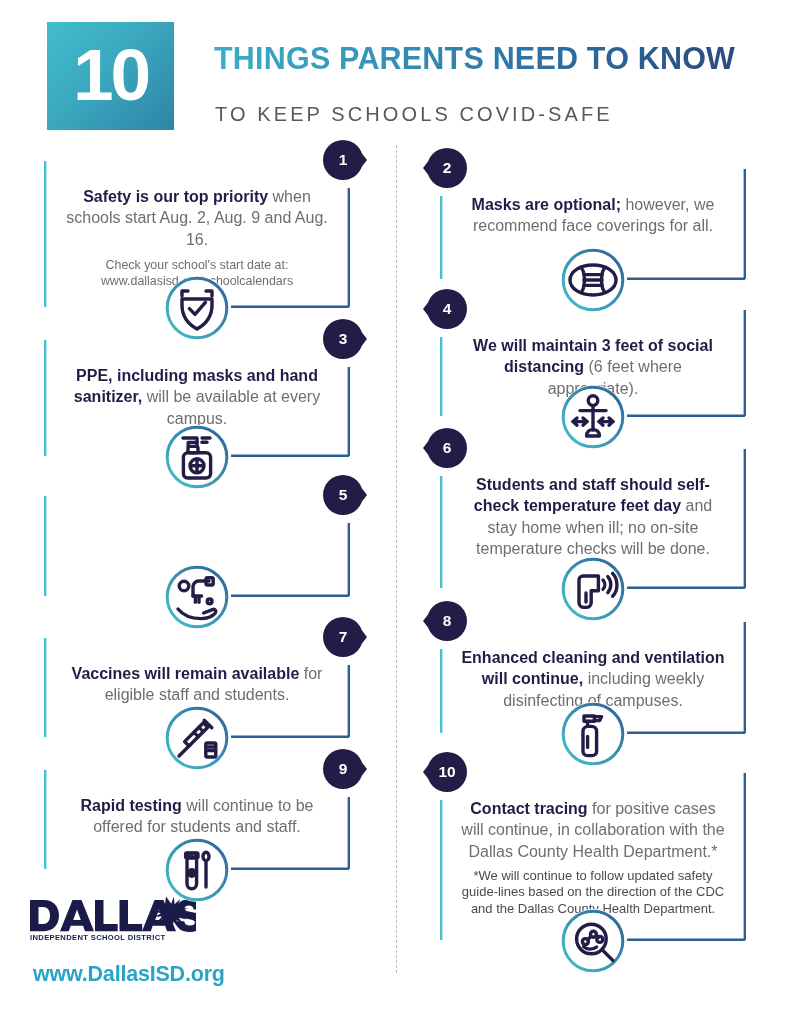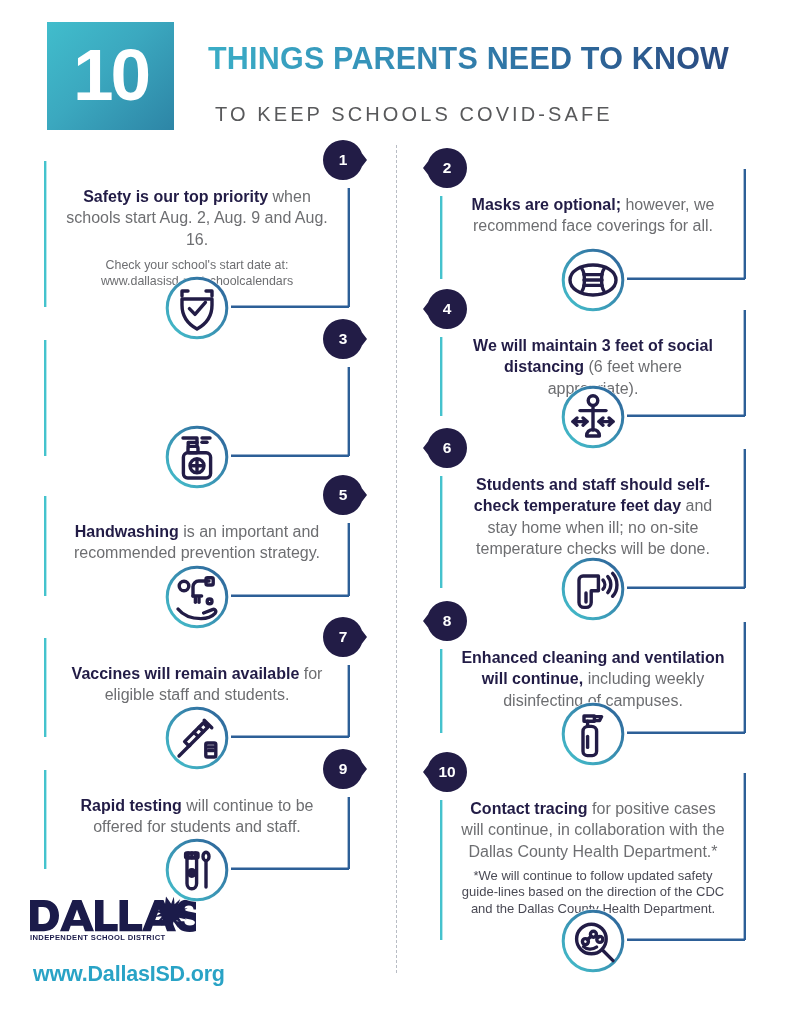--- a/index.html
+++ b/index.html
@@ -37,21 +37,21 @@
   #number-box .num {
     color: #ffffff;
     font-size: 73px;
     font-weight: bold;
     letter-spacing: -3px;
     line-height: 1;
     padding-bottom: 4px;
   }
   #title-main {
     position: absolute;
-    left: 208px; top: 41px;
+    left: 214px; top: 41px;
     font-size: 30.5px;
     font-weight: bold;
     letter-spacing: 0.2px;
     background: linear-gradient(90deg, #3aadc6 0%, #3696bb 28%, #2f73a4 60%, #2a4a80 100%);
     -webkit-background-clip: text;
     background-clip: text;
     color: transparent;
     -webkit-text-fill-color: transparent;
     white-space: nowrap;
   }
@@ -276,20 +276,23 @@
               <stop offset="0" stop-color="#44c3cd"></stop>
               <stop offset="1" stop-color="#3fb5c7"></stop>
             </linearGradient>
           </defs>
           <line x1="1" y1="1.2" x2="284" y2="1.2" stroke="url(#g2)" stroke-width="2.4"></line>
           <line x1="1.2" y1="1" x2="1.2" y2="117" stroke="#44c3cd" stroke-width="2.4"></line>
           <line x1="304.8" y1="28" x2="304.8" y2="117" stroke="#2d5f97" stroke-width="2.4"></line>
           <line x1="1" y1="116.8" x2="119" y2="116.8" stroke="url(#g2)" stroke-width="2.4"></line>
           <line x1="187" y1="116.8" x2="305" y2="116.8" stroke="#2d5f97" stroke-width="2.4"></line>
         </svg>
+        <div class="card-body">
+          <p class="card-text"><b>PPE, including masks and hand sanitizer,</b> will be available at every campus.</p>
+        </div>
         <div class="badge left-col"><svg width="44" height="40" viewBox="0 0 44 40">
             <path d="M20,0 a20,20 0 1,1 0,40 a20,20 0 1,1 0,-40 M34,7 L44,20 L34,33 Z" fill="#221c46"></path>
           </svg><span class="badge-num">3</span></div>
         <div class="medallion" style="top: 86px;">
           <svg width="64" height="64" viewBox="0 0 32 32">
             <defs>
               <linearGradient id="ring2" x1="0" y1="1" x2="1" y2="0">
                 <stop offset="0" stop-color="#45c2cd"></stop>
                 <stop offset="1" stop-color="#2d5f97"></stop>
               </linearGradient>
@@ -366,23 +369,20 @@
               <stop offset="0" stop-color="#44c3cd"></stop>
               <stop offset="1" stop-color="#3fb5c7"></stop>
             </linearGradient>
           </defs>
           <line x1="1" y1="1.2" x2="284" y2="1.2" stroke="url(#g4)" stroke-width="2.4"></line>
           <line x1="1.2" y1="1" x2="1.2" y2="101" stroke="#44c3cd" stroke-width="2.4"></line>
           <line x1="304.8" y1="28" x2="304.8" y2="101" stroke="#2d5f97" stroke-width="2.4"></line>
           <line x1="1" y1="100.8" x2="119" y2="100.8" stroke="url(#g4)" stroke-width="2.4"></line>
           <line x1="187" y1="100.8" x2="305" y2="100.8" stroke="#2d5f97" stroke-width="2.4"></line>
         </svg>
-        <div class="card-body">
-          <p class="card-text"><b>Handwashing</b> is an important and recommended prevention strategy.</p>
-        </div>
         <div class="badge left-col"><svg width="44" height="40" viewBox="0 0 44 40">
             <path d="M20,0 a20,20 0 1,1 0,40 a20,20 0 1,1 0,-40 M34,7 L44,20 L34,33 Z" fill="#221c46"></path>
           </svg><span class="badge-num">5</span></div>
         <div class="medallion" style="top: 70px;">
           <svg width="64" height="64" viewBox="0 0 32 32">
             <defs>
               <linearGradient id="ring4" x1="0" y1="1" x2="1" y2="0">
                 <stop offset="0" stop-color="#45c2cd"></stop>
                 <stop offset="1" stop-color="#2d5f97"></stop>
               </linearGradient>

